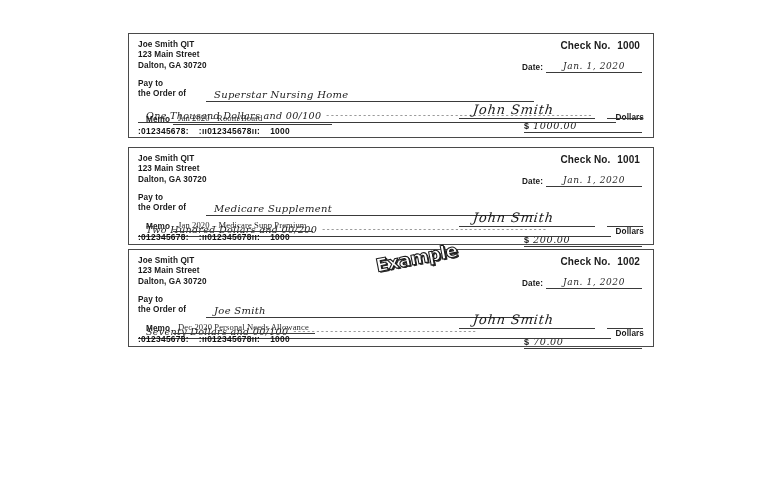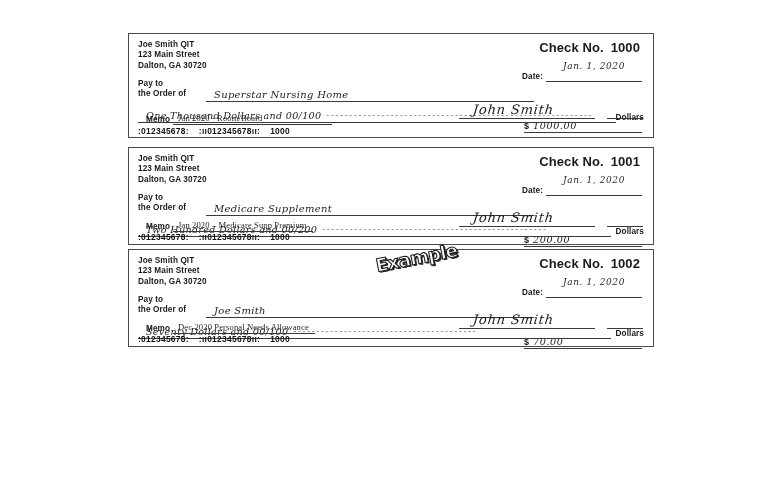--- a/index.html
+++ b/index.html
@@ -49,21 +49,21 @@
     font-weight: bold;
     color: #1a1a1a;
     line-height: 10.4px;
     letter-spacing: 0.1px;
   }
   .payer div { white-space: nowrap; }
 
   .check-no {
     position: absolute;
     right: 4px; top: 0px;
-    font-size: 13px;
+    font-size: 10px;
     font-weight: bold;
     color: #1a1a1a;
     white-space: nowrap;
     letter-spacing: 0.1px;
   }
   .check-no .num { margin-left: 7px; }
 
   .date-row {
     position: absolute;
     right: 2px; top: 21px;
@@ -79,21 +79,21 @@
     padding-bottom: 1px;
   }
   .date-val {
     font-family: "DejaVu Serif", serif;
     font-style: italic;
     font-size: 9px;
     color: #2a2a2a;
     width: 96px;
     text-align: center;
     border-bottom: 1.1px solid #3a3a3a;
-    padding-bottom: 10px;
+    padding-bottom: 1px;
     margin-left: 3px;
     letter-spacing: 0.6px;
   }
 
   
   .payto-row {
     position: relative;
     height: 23px;
     margin-top: 1px;
   }

